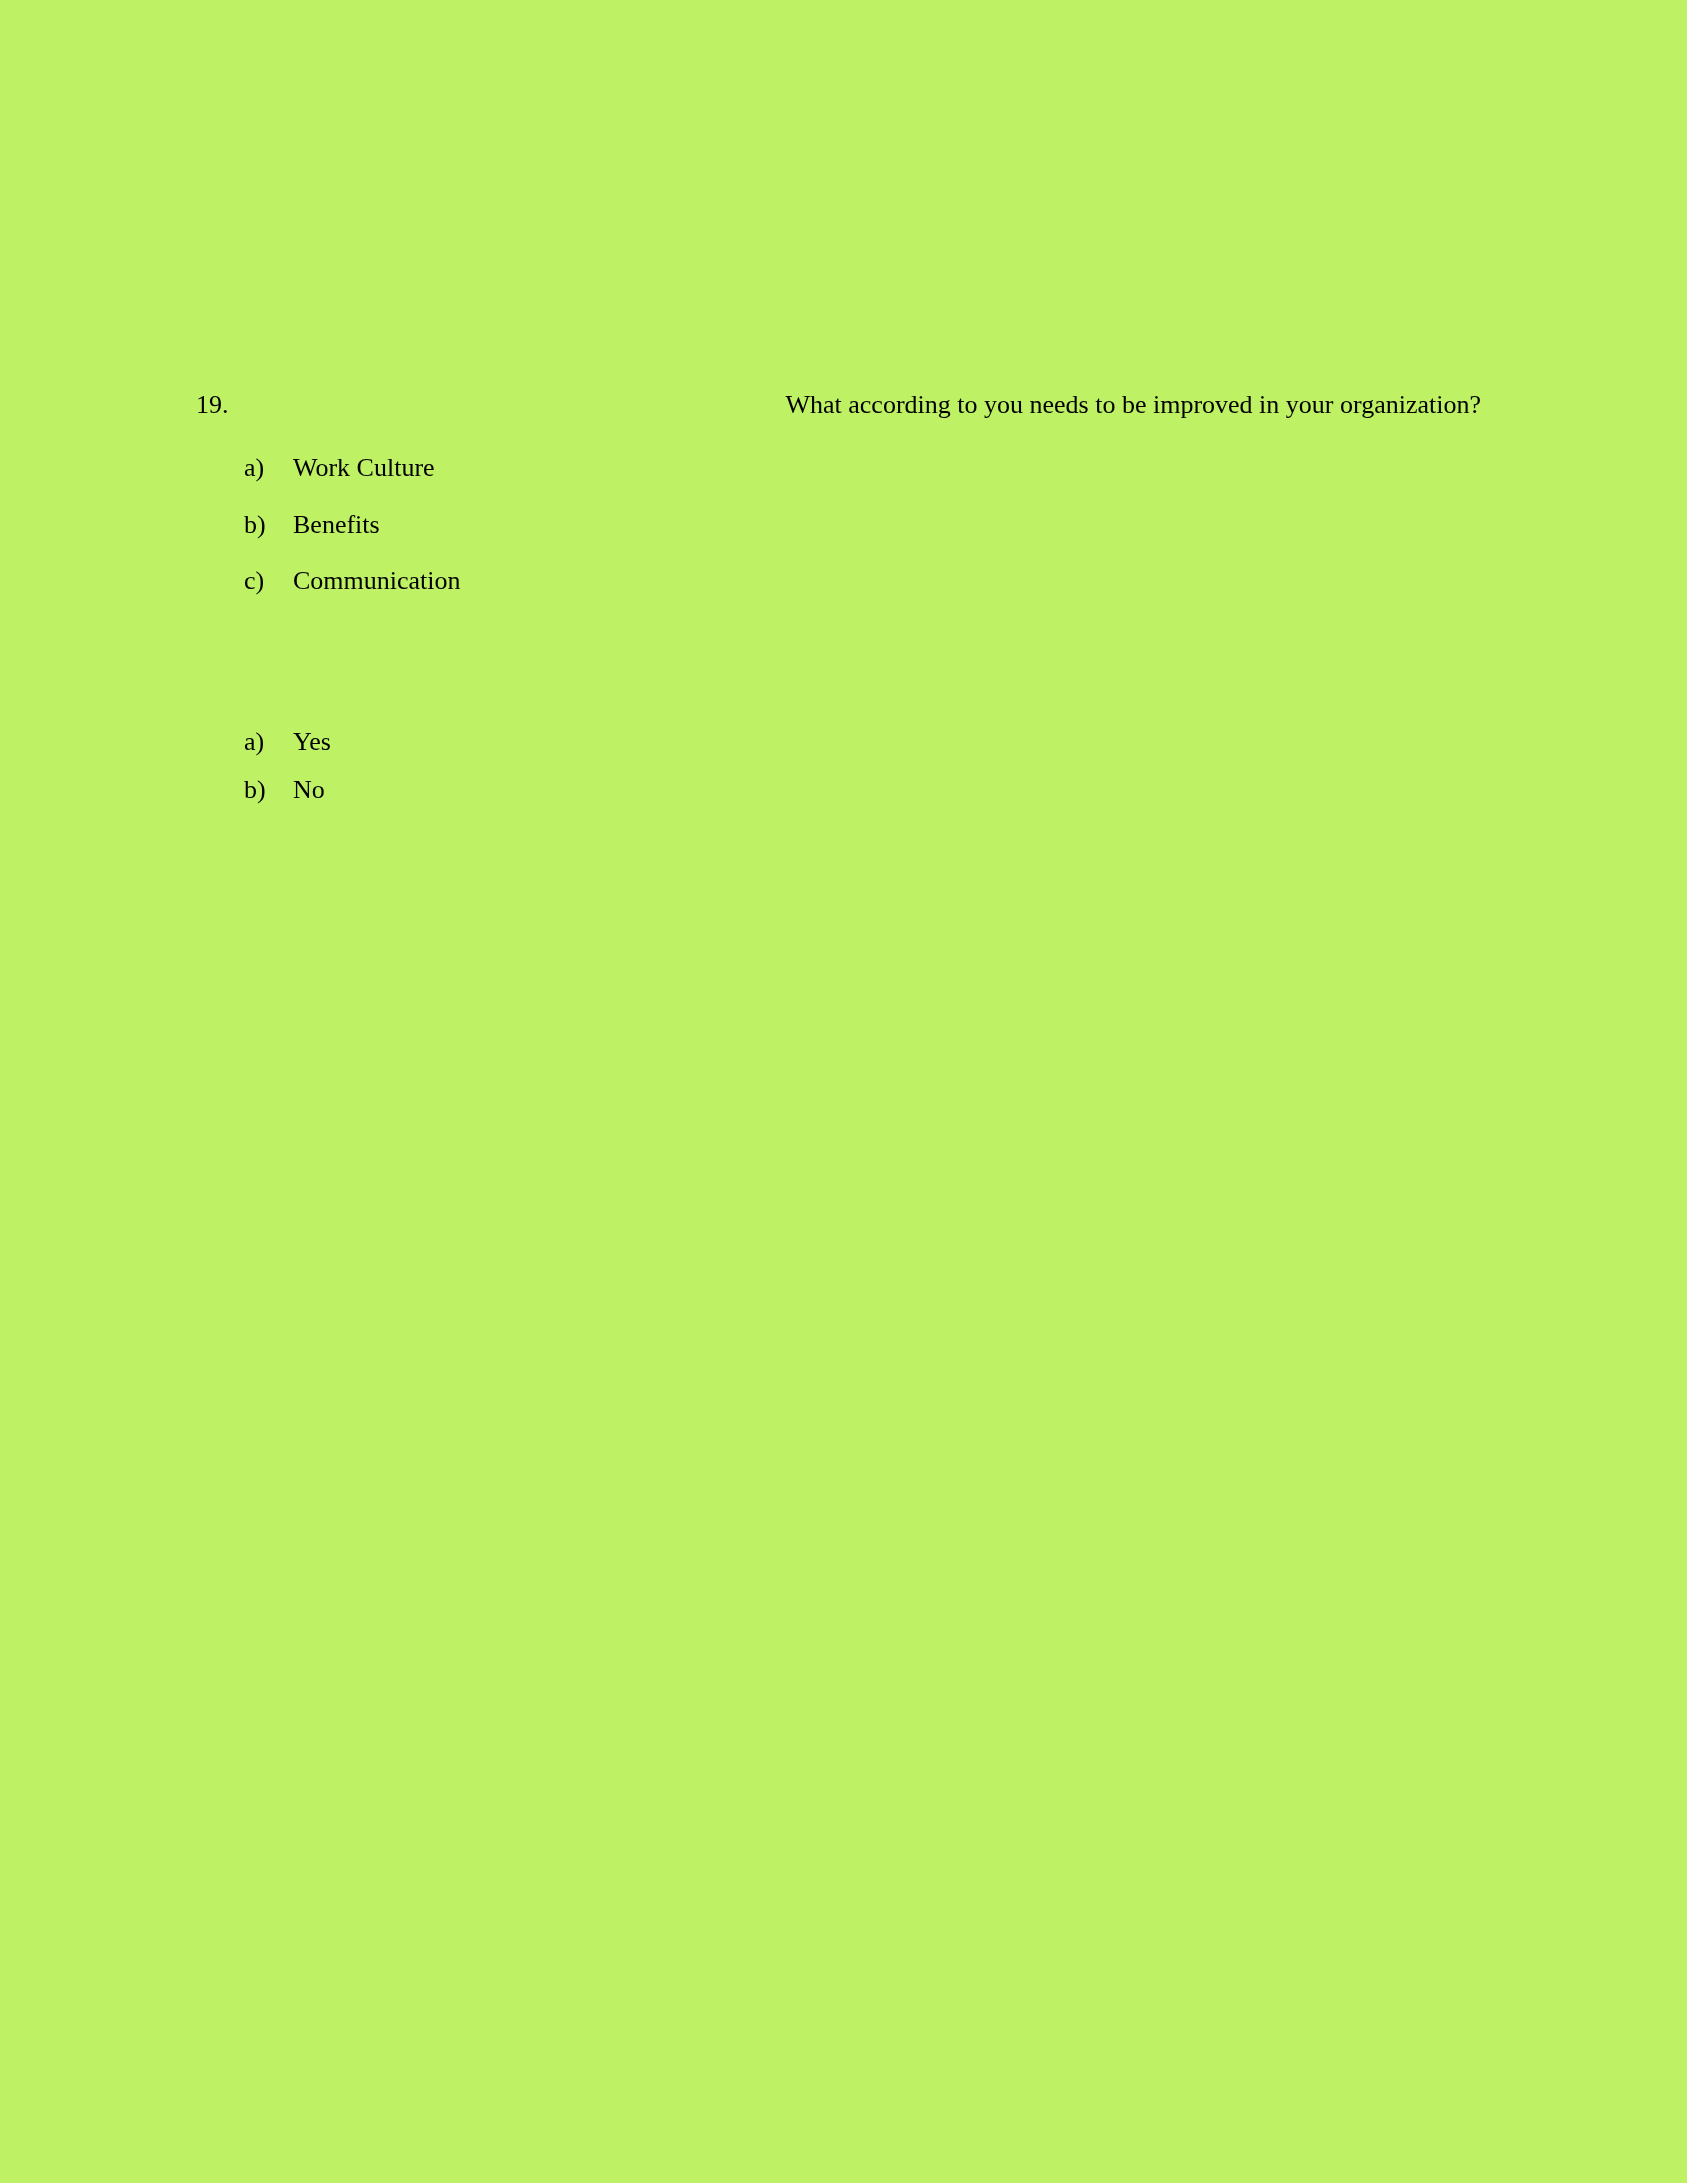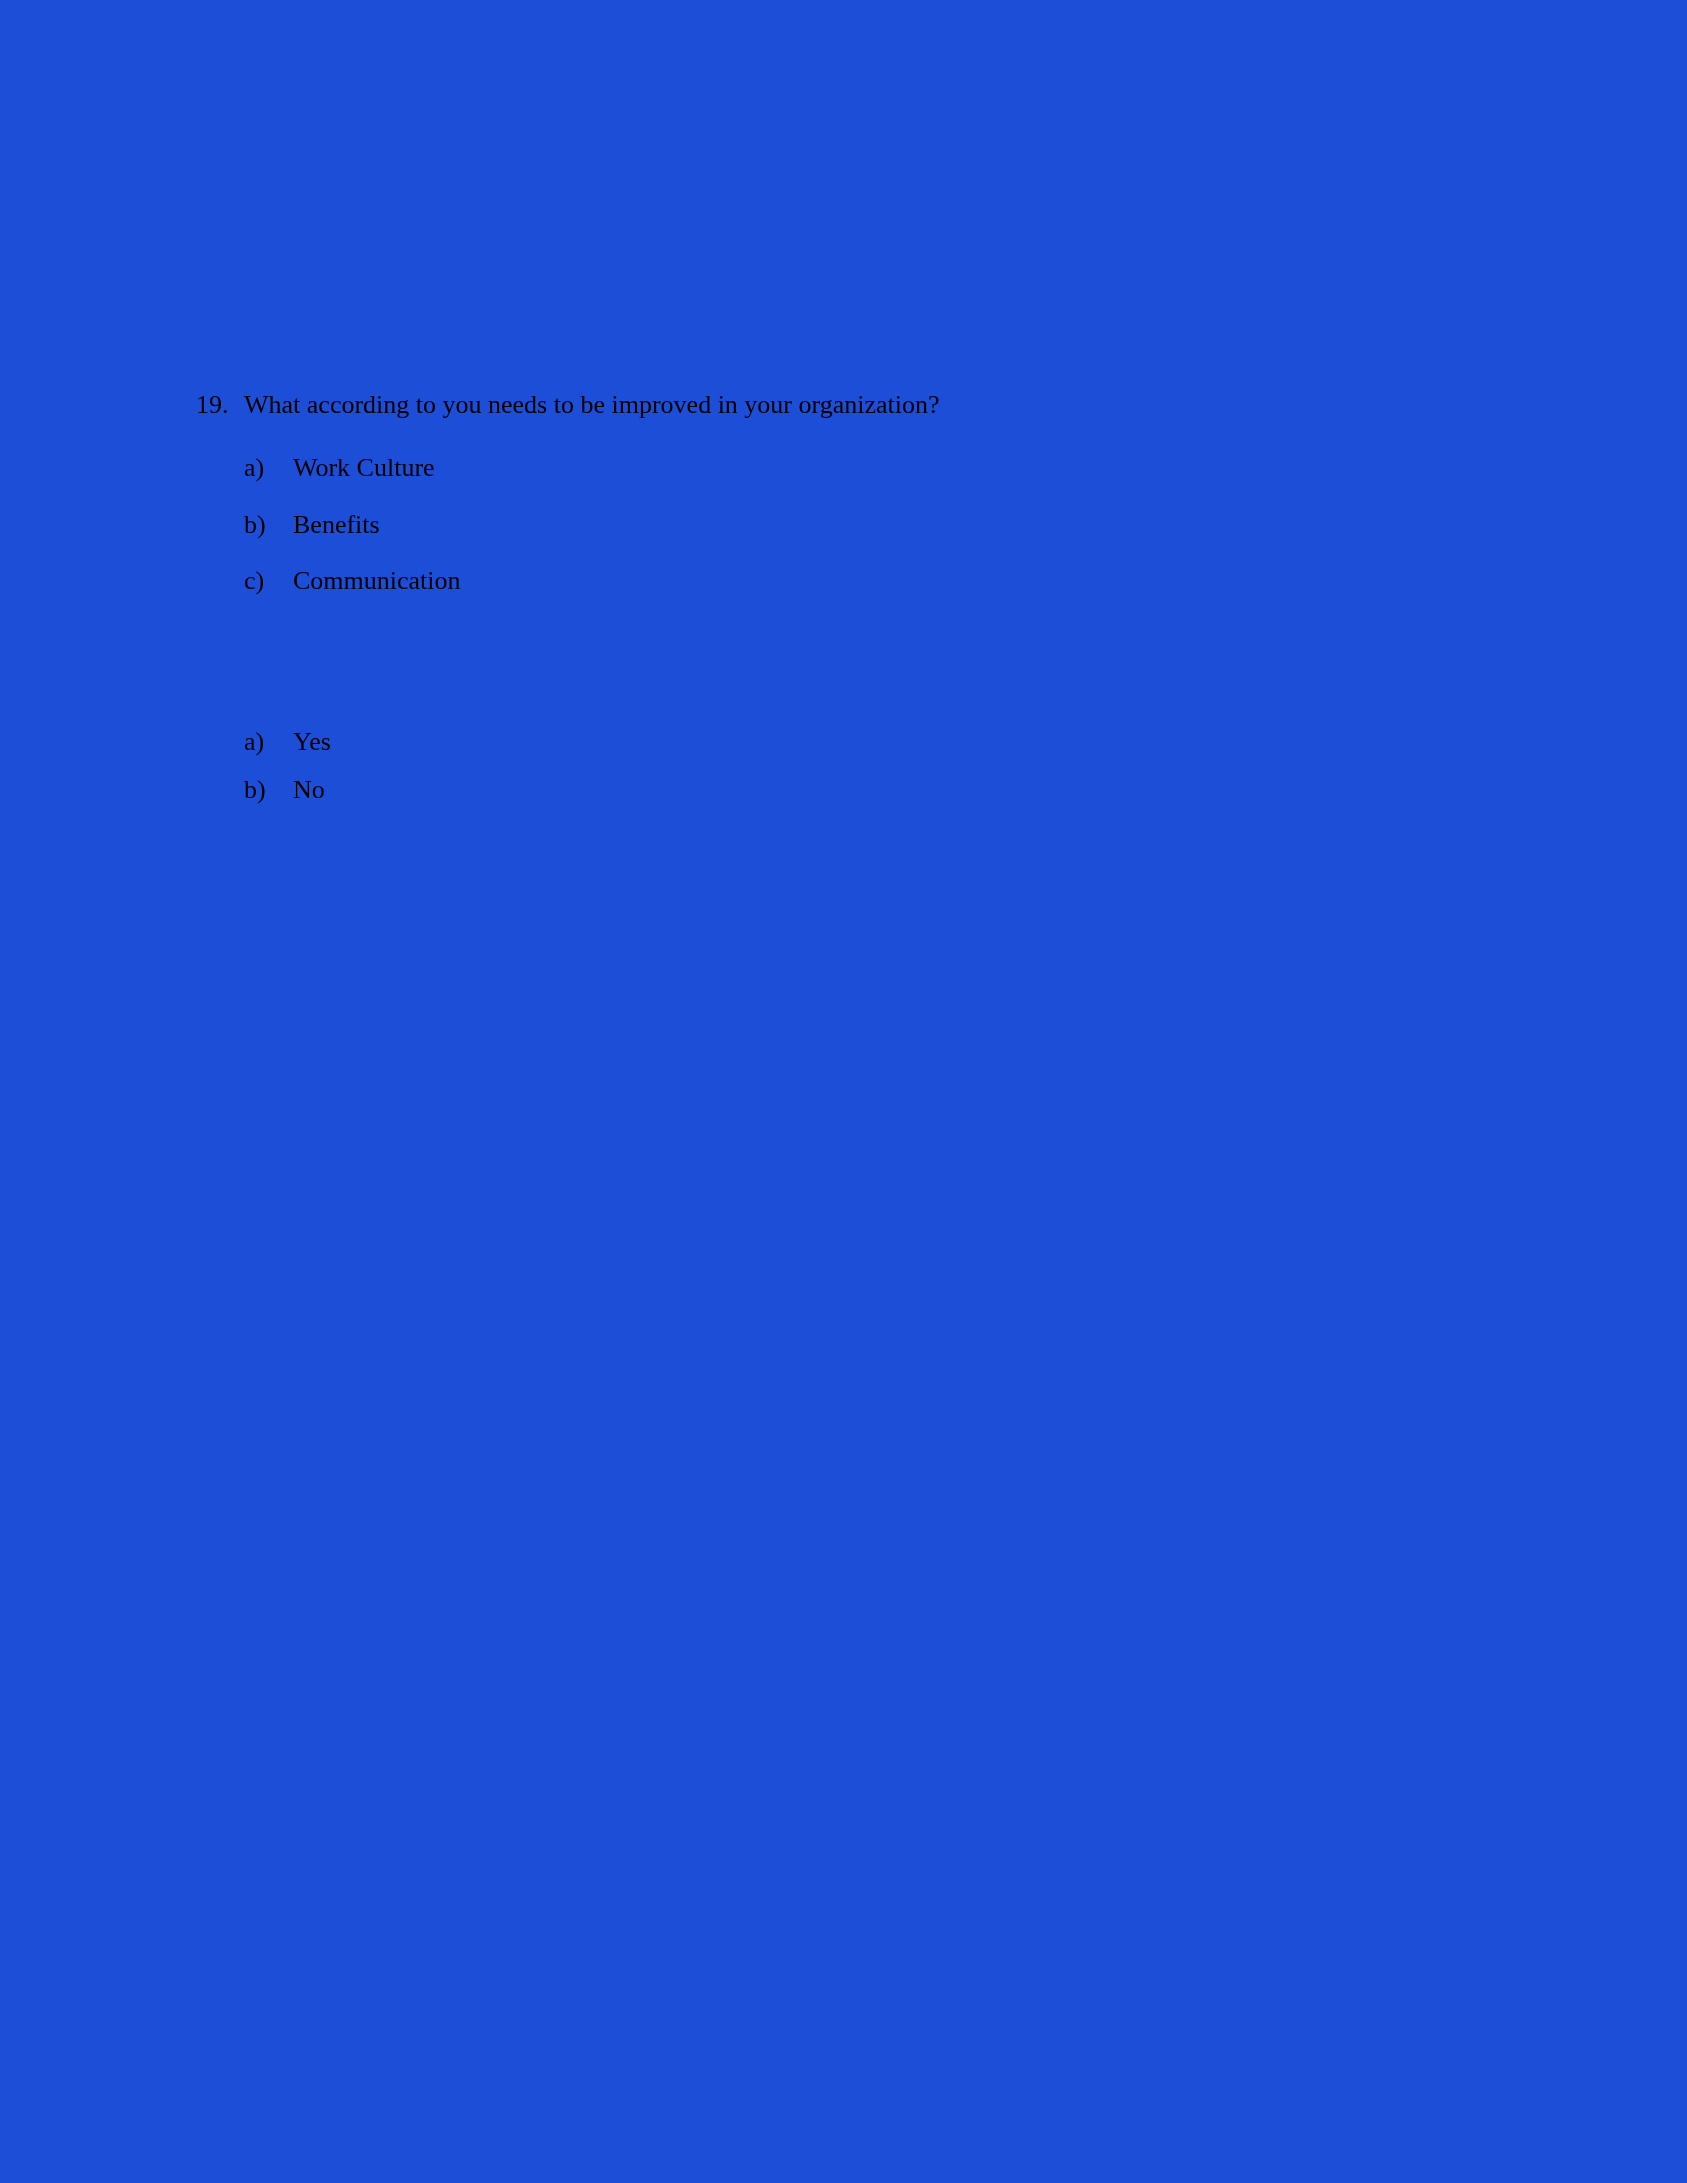--- a/index.html
+++ b/index.html
@@ -11,21 +11,21 @@
     width: 1687px;
     height: 2183px;
     font-family: "Liberation Serif", "DejaVu Serif", serif;
     color: #000000;
     -webkit-font-smoothing: antialiased;
   }
   .page {
     position: relative;
     width: 1687px;
     height: 2183px;
-    background: #1d4ed8;
+    background: #bef264;
     box-sizing: border-box;
   }
   .content {
     position: absolute;
     left: 196px;
     top: 387px;
     width: 1285px;
   }
 
   .question-block {
@@ -39,20 +39,21 @@
     line-height: 1.35;
     white-space: nowrap;
   }
   .q-number {
     width: 48px;
     flex: 0 0 48px;
     text-align: left;
   }
   .q-text {
     flex: 1 1 auto;
+    text-align: right;
   }
 
   .options {
     margin-top: 28px;
   }
   .option-line {
     display: flex;
     align-items: baseline;
     font-size: 26px;
     line-height: 1.35;

